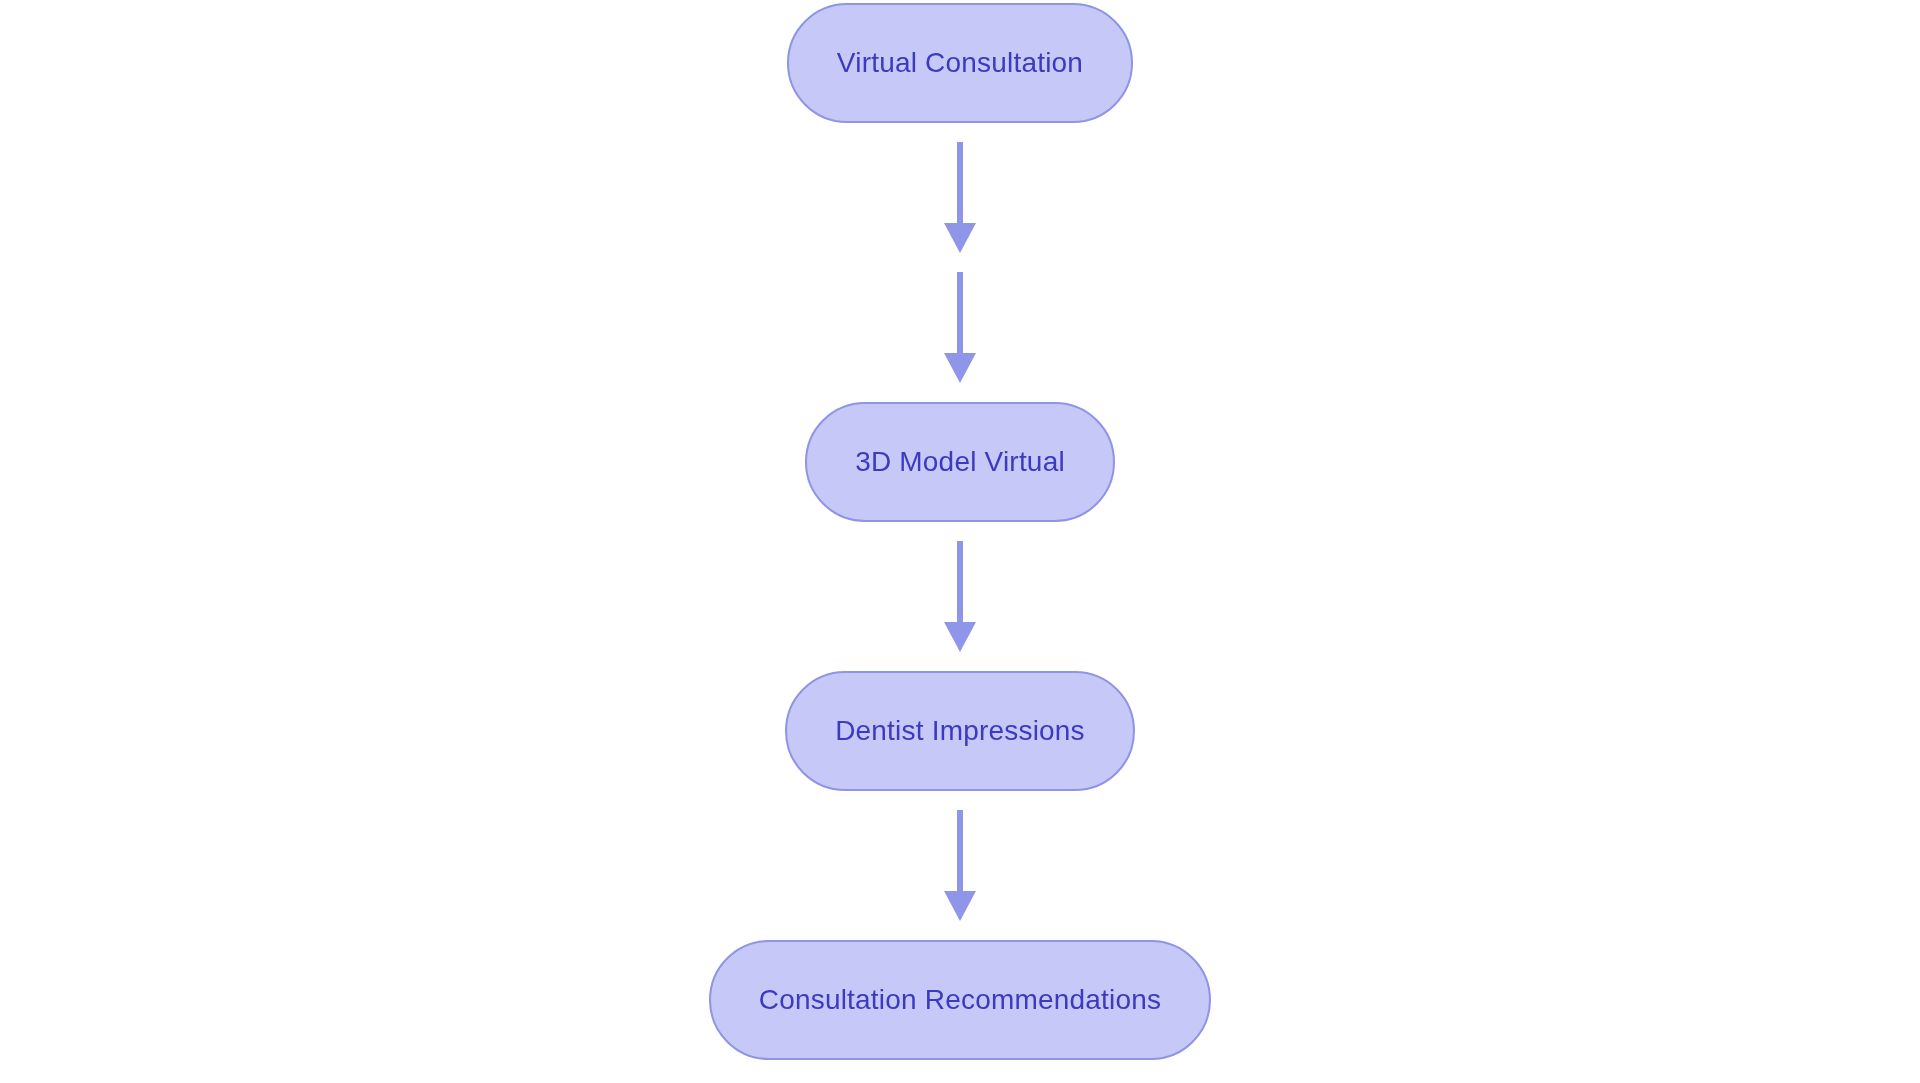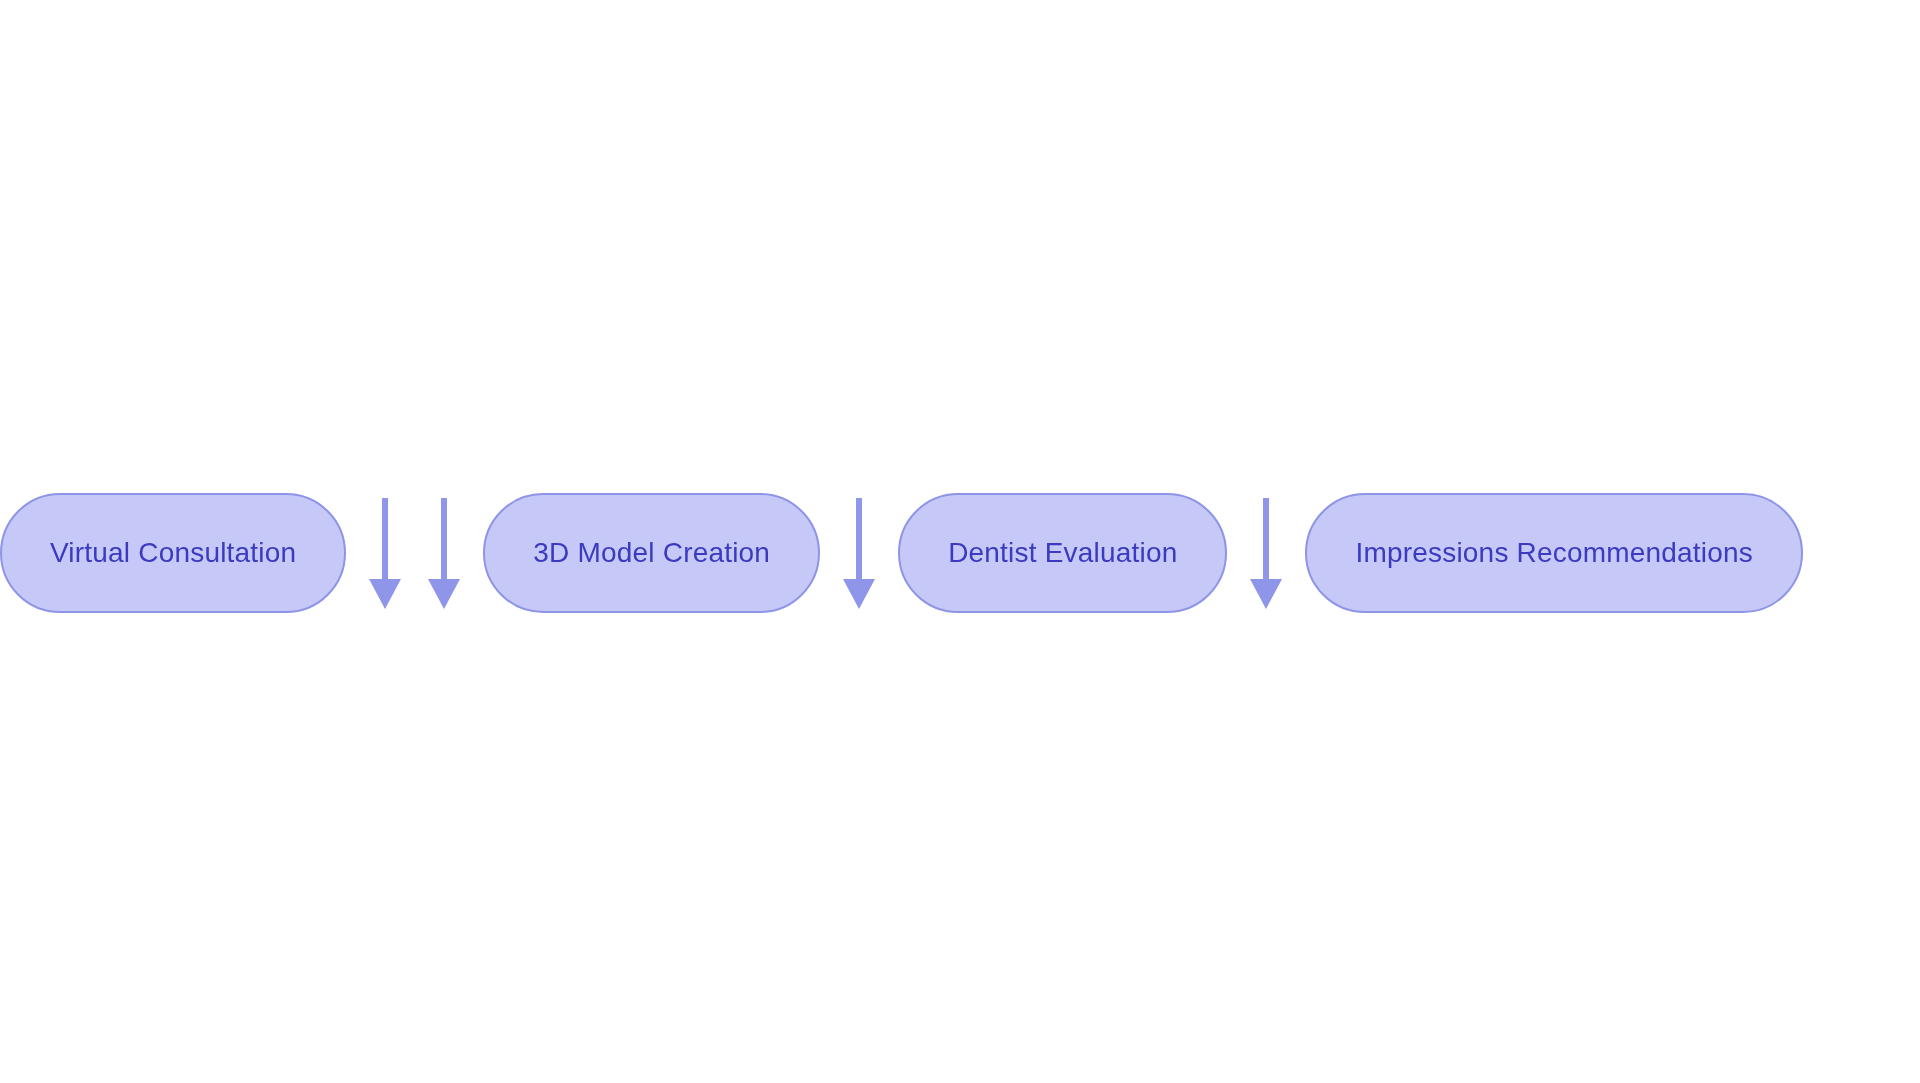--- a/index.html
+++ b/index.html
@@ -9,23 +9,23 @@
     --text-color:#3b3ac0;
     --bg:#ffffff;
   }
   *{box-sizing:border-box;margin:0;padding:0;}
   html,body{width:1920px;height:1083px;background:var(--bg);overflow:hidden;}
   body{font-family:"Liberation Sans","DejaVu Sans",sans-serif;}
   .flowchart{
     width:100%;
     height:100%;
     display:flex;
-    flex-direction:row;
+    flex-direction:column;
     align-items:center;
-    padding-top:23px;
+    padding-top:3px;
     gap:19px;
   }
   .flow-node{
     height:120px;
     min-width:300px;
     padding:0 48px;
     border-radius:60px;
     background:var(--node-fill);
     border:2px solid var(--node-border);
     display:flex;
@@ -76,34 +76,34 @@
     <div class="arrow-head"></div>
   </div>
 
 
   <div class="flow-arrow">
     <div class="arrow-stem"></div>
     <div class="arrow-head"></div>
   </div>
 
   <div class="flow-node">
-    <span class="node-label">3D Model Creation</span>
+    <span class="node-label">3D Model Virtual</span>
   </div>
 
   <div class="flow-arrow">
     <div class="arrow-stem"></div>
     <div class="arrow-head"></div>
   </div>
 
   <div class="flow-node">
-    <span class="node-label">Dentist Evaluation</span>
+    <span class="node-label">Dentist Impressions</span>
   </div>
 
   <div class="flow-arrow">
     <div class="arrow-stem"></div>
     <div class="arrow-head"></div>
   </div>
 
   <div class="flow-node">
-    <span class="node-label">Impressions Recommendations</span>
+    <span class="node-label">Consultation Recommendations</span>
   </div>
 
 </div>
 
 </body></html>

